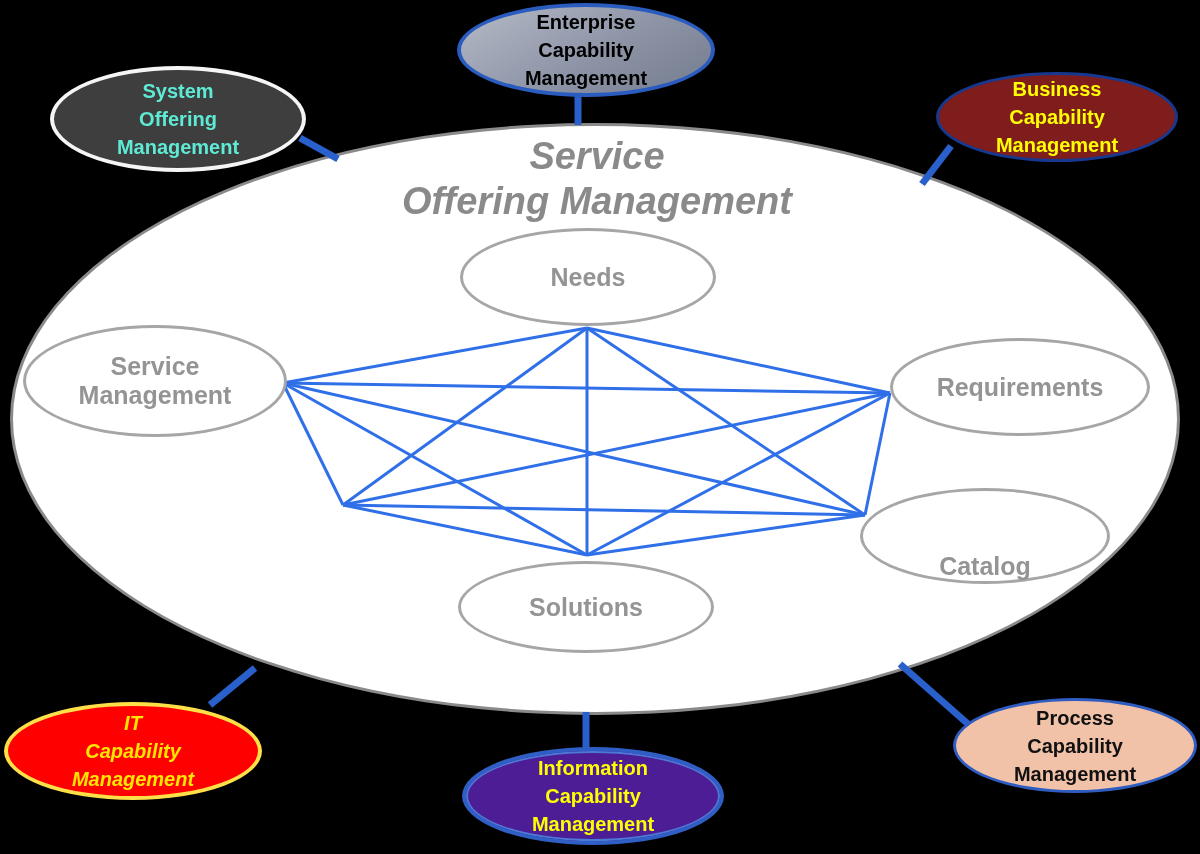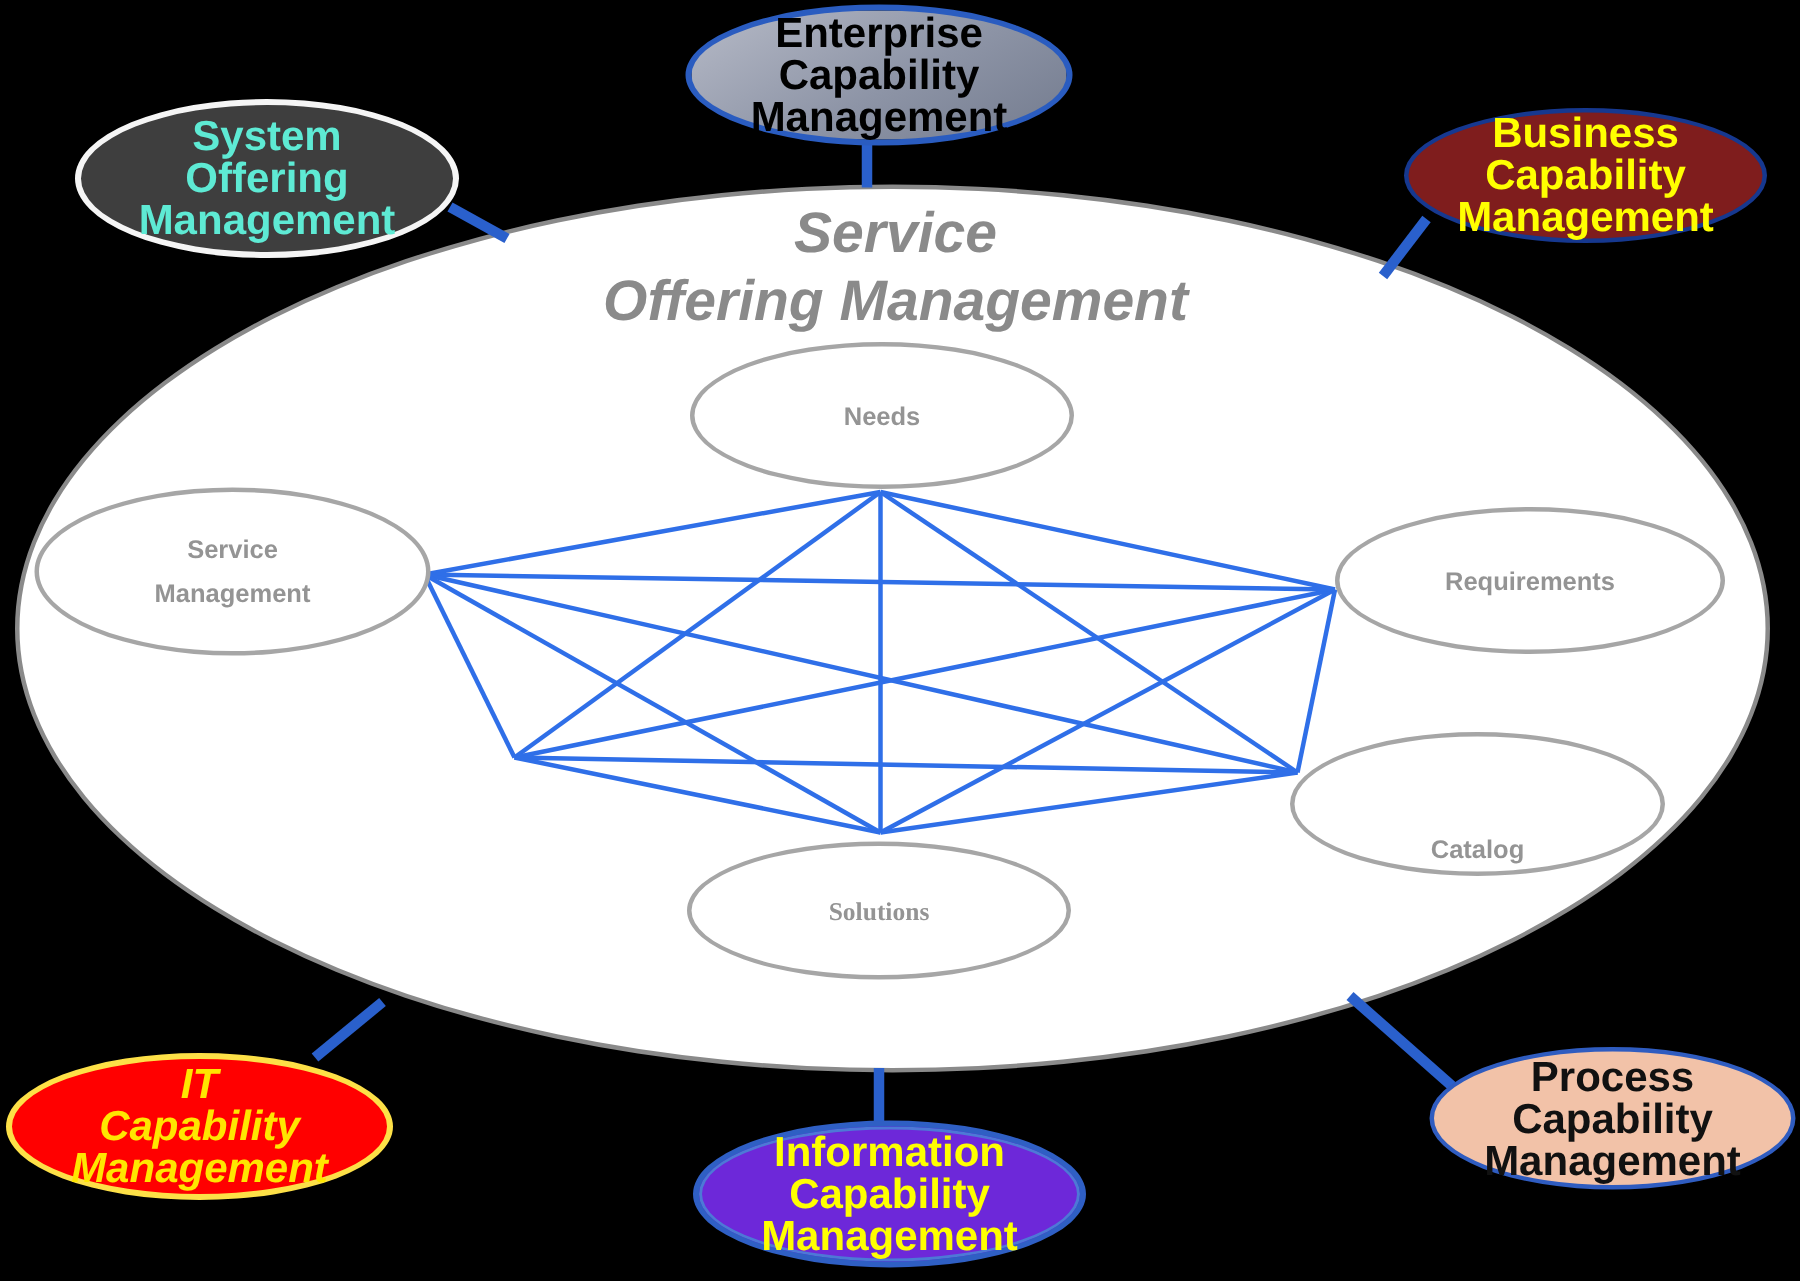--- a/index.html
+++ b/index.html
@@ -41,32 +41,32 @@
   }
   .lines-layer {
     position: absolute;
     left: 0; top: 0;
     z-index: 2;
   }
   .inner-node {
     background: #ffffff;
     border: 3px solid #a6a6a6;
     color: #949494;
-    font-size: 17px;
+    font-size: 25px;
     line-height: 29px;
     z-index: 3;
   }
   .node-needs        { left: 460px; top: 228px; width: 256px; height: 98px; }
   .node-service-mgmt { left: 23px;  top: 325px; width: 264px; height: 112px; }
   .node-requirements { left: 890px; top: 338px; width: 260px; height: 98px; }
   .node-catalog      { left: 860px; top: 488px; width: 250px; height: 96px; justify-content: flex-end; }
   .node-abilities    { left: 77px;  top: 495px; width: 312px; height: 98px; }
-  .node-solutions    { left: 458px; top: 561px; width: 256px; height: 92px; font-family: Liberation Serif, serif; }
+  .node-solutions    { left: 458px; top: 561px; width: 256px; height: 92px; }
   .satellite {
-    font-size: 28px;
+    font-size: 20px;
     line-height: 28px;
     z-index: 4;
   }
   .sat-system {
     left: 50px; top: 66px; width: 256px; height: 106px;
     background: #3e3e3e;
     border: 4px solid #f5f5f5;
     color: #5eead4;
   }
   .sat-enterprise {
@@ -83,21 +83,21 @@
   }
   .sat-it {
     left: 4px; top: 702px; width: 258px; height: 98px;
     background: #ff0000;
     border: 4px solid #fde047;
     color: #ffe600;
     font-style: italic;
   }
   .sat-information {
     left: 462px; top: 747px; width: 262px; height: 98px;
-    background: #6d28d9;
+    background: #4c1d95;
     border: 4px solid #2f5fc4;
     box-shadow: inset 0 0 0 2px #4d79d6;
     color: #ffff00;
   }
   .sat-process {
     left: 953px; top: 698px; width: 244px; height: 95px;
     background: #f2c2a8;
     border: 3px solid #2f5cc0;
     color: #111111;
     text-align: center;

